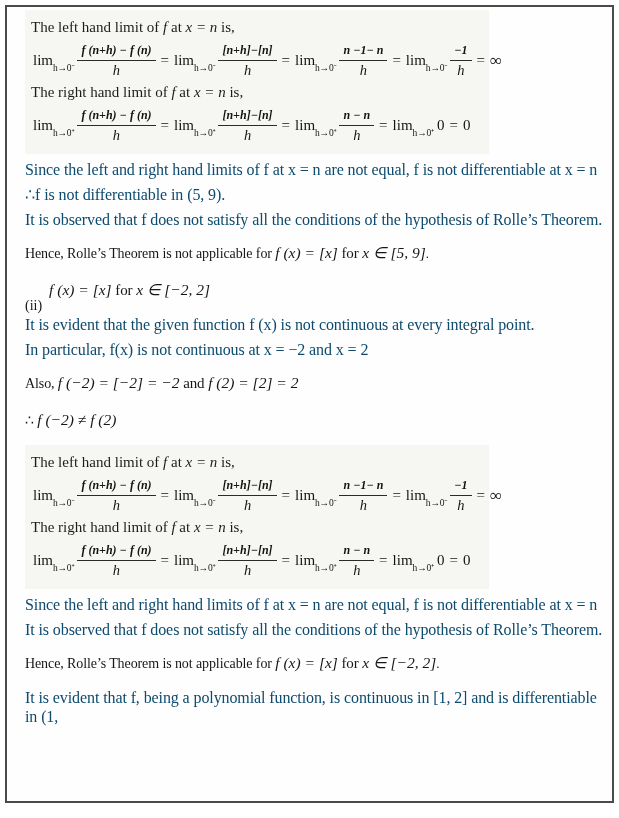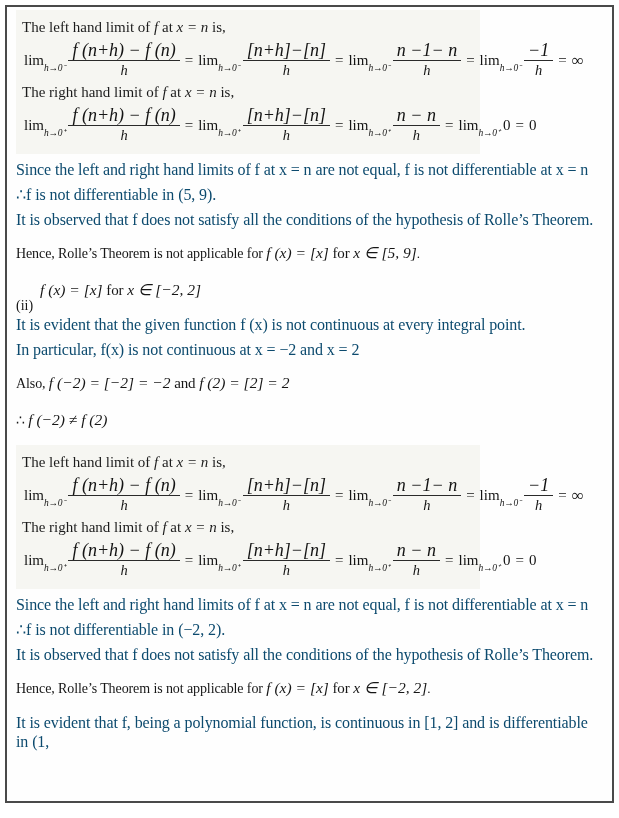--- a/index.html
+++ b/index.html
@@ -7,21 +7,21 @@
     width:619px;height:818px;background:#ffffff;
     font-family:"Liberation Serif", serif;
     color:#161616;
     position:relative;
     overflow:hidden;
   }
   .sheet{
     position:absolute;left:5px;top:5px;right:5px;bottom:15px;
     border:2px solid #4a4a4a;
     background:#fefefe;
-    padding:3px 9px 0 9px;
+    padding:3px 9px 0 18px;
     overflow:hidden;
     box-sizing:border-box;
   }
   
   .limit-block{
     background:#f6f6f2;
     width:452px;
     padding:5px 6px 7px 6px;
     margin:0 0 6px 0;
   }
@@ -30,23 +30,23 @@
   .mi{font-style:italic;}
   
   .formula{
     display:flex;align-items:center;gap:4px;
     margin:6px 0 4px 2px;
     font-size:15px;color:#141414;white-space:nowrap;
   }
   .term{display:inline-flex;align-items:center;gap:3px;}
   .lim{display:inline-flex;flex-direction:row;align-items:center;line-height:1;}
   .lim-word{font-size:15px;line-height:15px;}
-  .lim-sub{font-size:9.5px;font-style:italic;margin-top:16px;letter-spacing:-0.2px;}
+  .lim-sub{font-size:9.5px;margin-top:16px;letter-spacing:-0.2px;}
   .frac{display:inline-flex;flex-direction:column;align-items:center;font-style:italic;}
-  .num{padding:0 4px 2px;border-bottom:1px solid #2a2a2a;font-size:18px;line-height:15px;}
+  .num{padding:0 4px 2px;border-bottom:1px solid #2a2a2a;font-size:12px;line-height:15px;font-weight:bold;}
   .den{padding-top:2px;font-size:14.5px;line-height:15px;}
   .eqs{margin:0 1px;}
   .res{font-size:17px;line-height:17px;}
   .zero{font-size:15px;}
   
   .p{
     font-size:16px;letter-spacing:-0.1px;line-height:19px;
     margin:6px 0;color:#0c4a6e;
   }
   .p-math{
@@ -271,21 +271,20 @@
             <span class="lim-sub">h→0⁺</span>
           </span>
         <span class="zero">0</span>
       </span>
       <span class="eqs">=</span>
       <span class="zero">0</span>
     </div>
   </section>
 
   <p class="p">Since the left and right hand limits of f at x = n are not equal, f is not differentiable at x = n</p>
-  <p class="p">∴f is not differentiable in (−2, 2).</p>
   <p class="p">It is observed that f does not satisfy all the conditions of the hypothesis of Rolle’s Theorem.</p>
 
   <p class="p-math"><span>Hence, Rolle’s Theorem is not applicable for </span><span class="mathchunk">f (x) = [x]</span><span class="upright"> for </span><span class="mathchunk">x ∈ [−2, 2]</span><span class="lowdot">.</span></p>
 
 
   <p class="p">It is evident that f, being a polynomial function, is continuous in [1, 2] and is differentiable in (1,</p>
 
 </div>
 
 </body></html>

